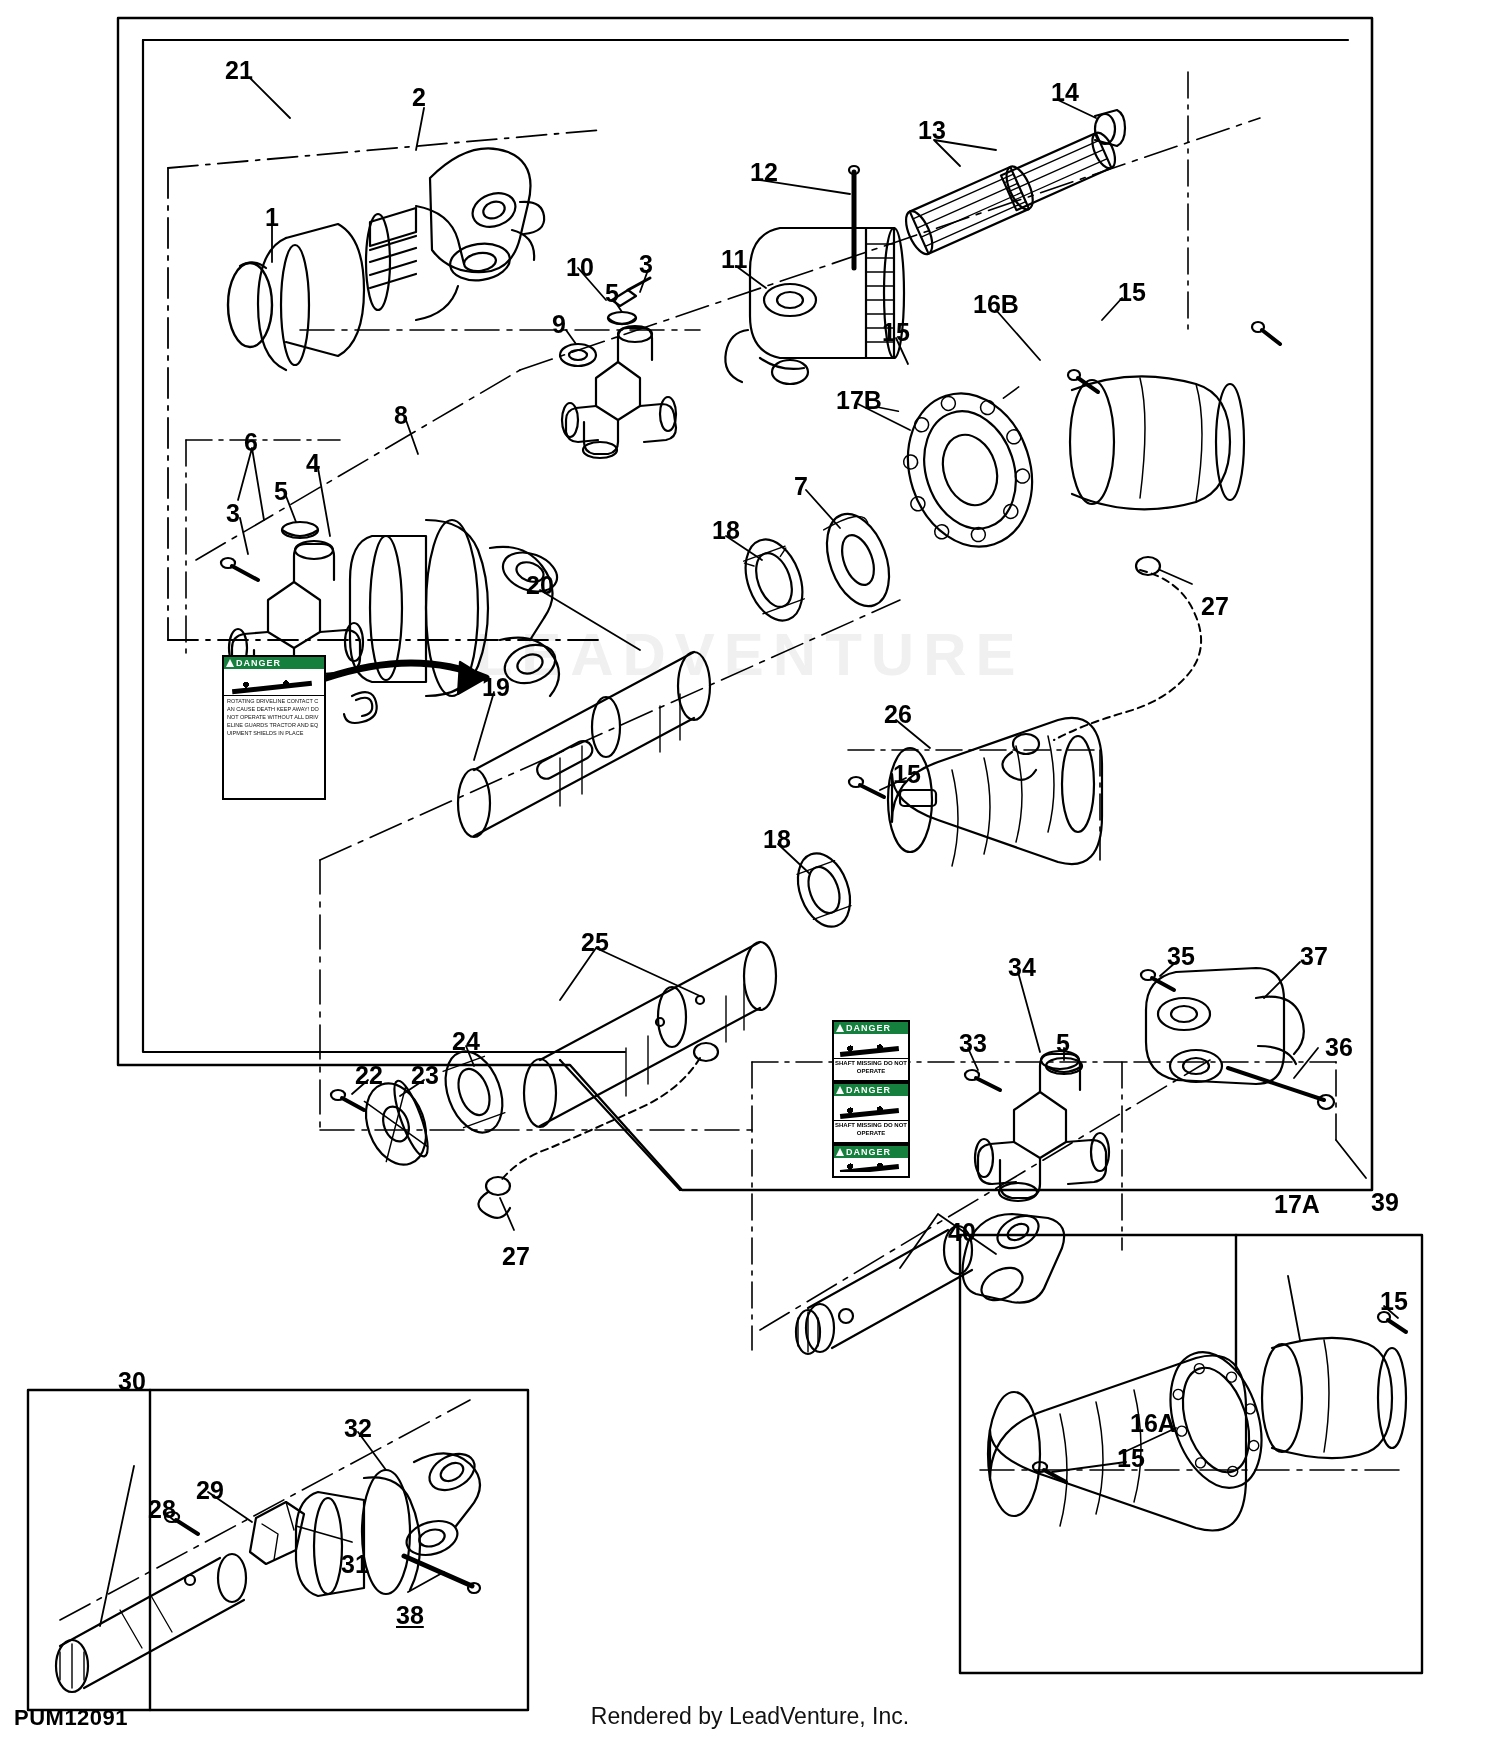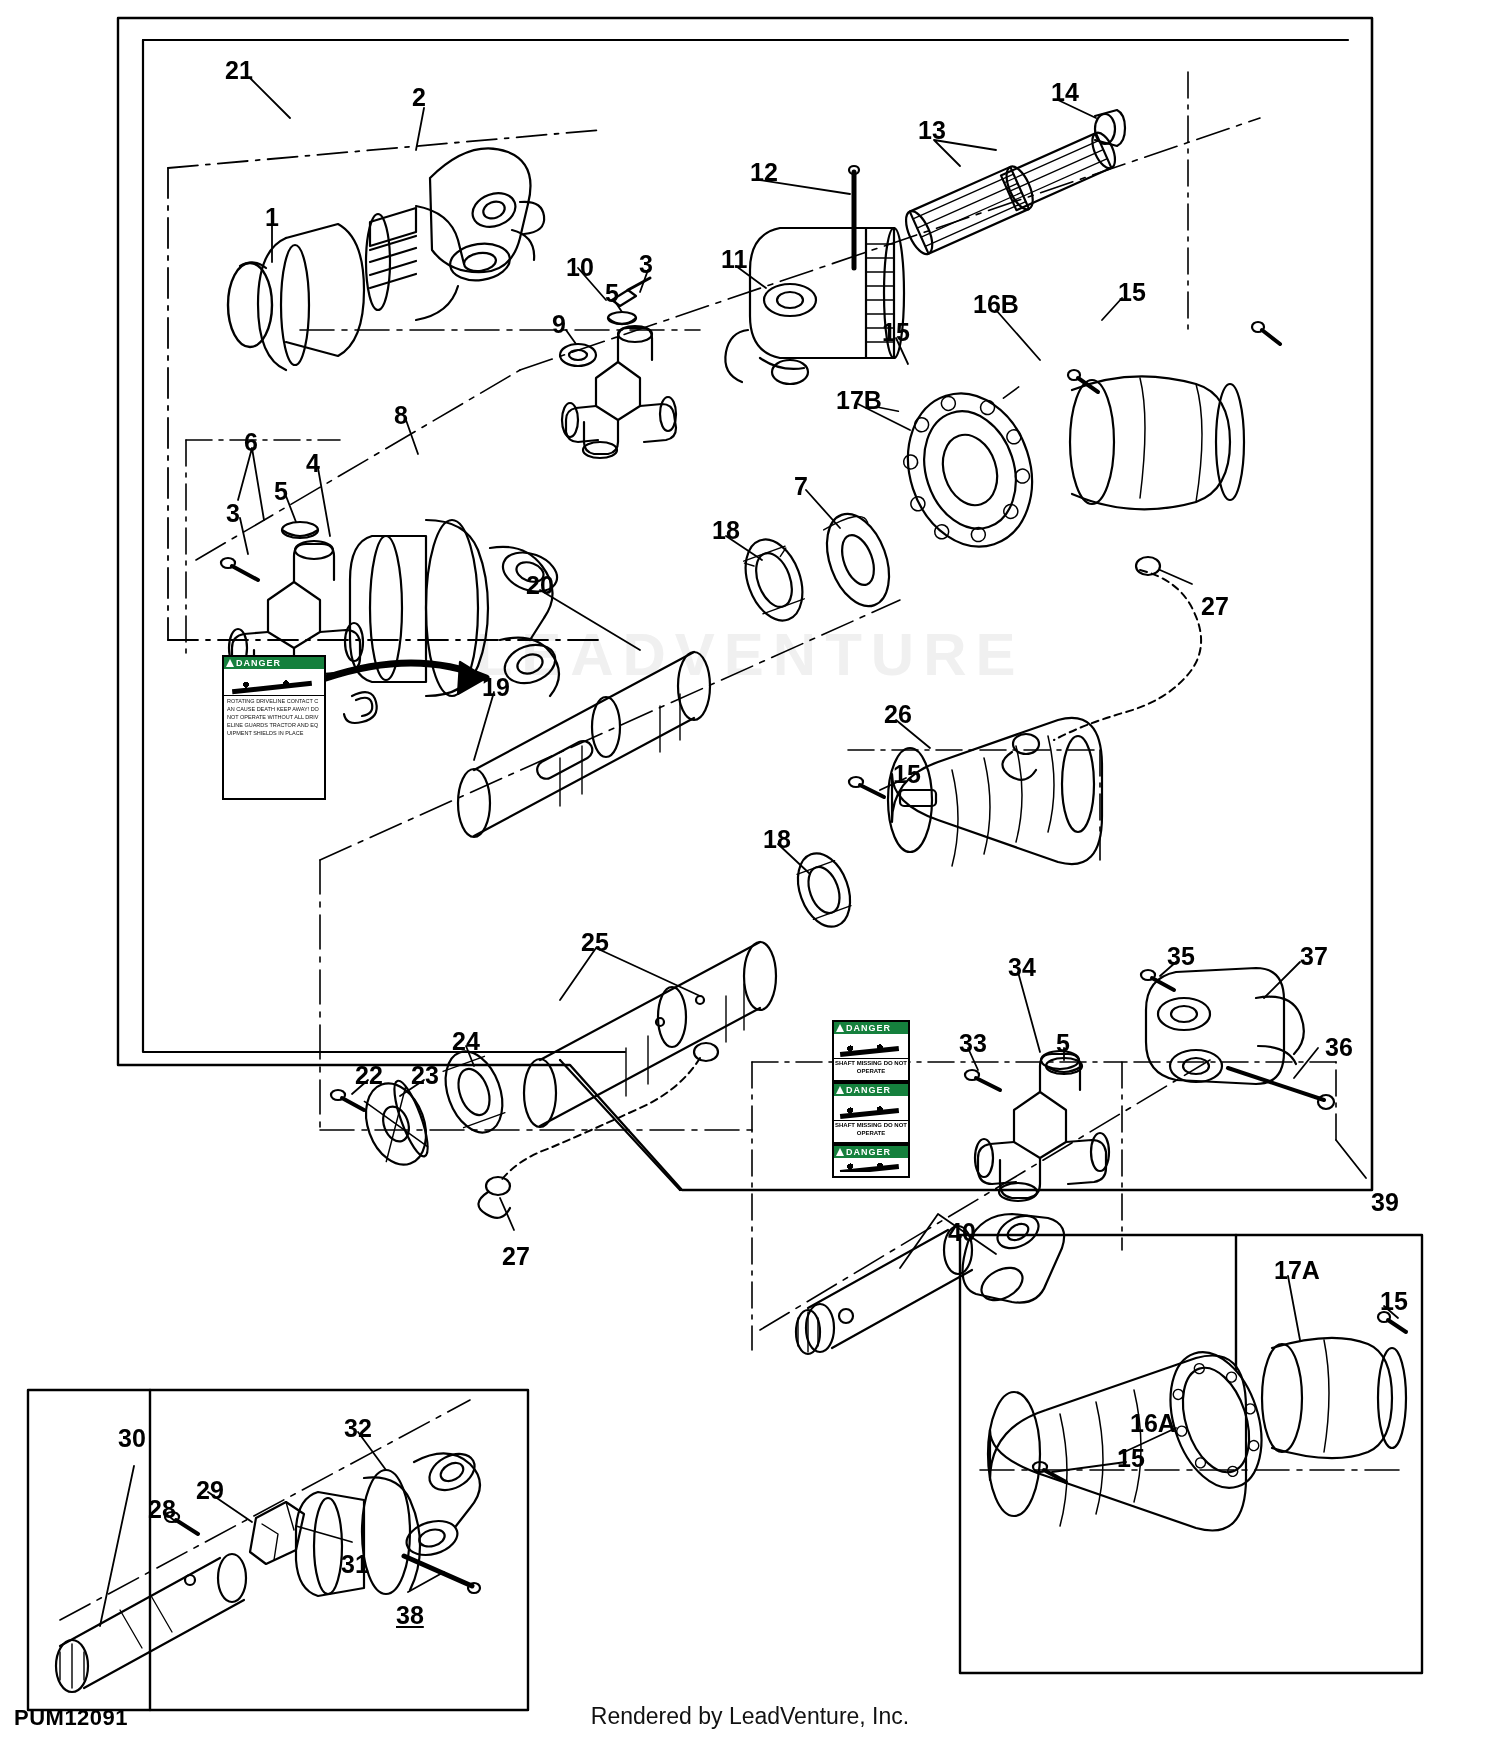--- a/index.html
+++ b/index.html
@@ -663,26 +663,26 @@
       <div class="callout" style="left: 411px; top: 1063px;">23</div>
       <div class="callout" style="left: 1008px; top: 955px;">34</div>
       <div class="callout" style="left: 1167px; top: 944px;">35</div>
       <div class="callout" style="left: 1300px; top: 944px;">37</div>
       <div class="callout" style="left: 1325px; top: 1035px;">36</div>
       <div class="callout" style="left: 959px; top: 1031px;">33</div>
       <div class="callout" style="left: 1056px; top: 1031px;">5</div>
       <div class="callout" style="left: 1371px; top: 1190px;">39</div>
       <div class="callout" style="left: 502px; top: 1244px;">27</div>
       <div class="callout" style="left: 948px; top: 1220px;">40</div>
-      <div class="callout" style="left: 1274px; top: 1258px; text-align: right;">17A</div>
+      <div class="callout" style="left: 1274px; top: 1192px; text-align: right;">17A</div>
       <div class="callout" style="left: 1380px; top: 1289px;">15</div>
       <div class="callout" style="left: 1130px; top: 1411px;">16A</div>
       <div class="callout" style="left: 1117px; top: 1446px;">15</div>
       <div class="callout" style="left: 344px; top: 1416px;">32</div>
-      <div class="callout" style="left: 118px; top: 1426px; text-align: right;">30</div>
+      <div class="callout" style="left: 118px; top: 1369px; text-align: right;">30</div>
       <div class="callout" style="left: 148px; top: 1497px;">28</div>
       <div class="callout" style="left: 196px; top: 1478px;">29</div>
       <div class="callout" style="left: 341px; top: 1552px;">31</div>
       <div class="callout" style="left: 396px; top: 1603px; text-decoration: underline;">38</div>
     </div>
 
   <div class="footer-left">PUM12091</div>
   <div class="footer-center">Rendered by LeadVenture, Inc.</div>
 </div>
 

